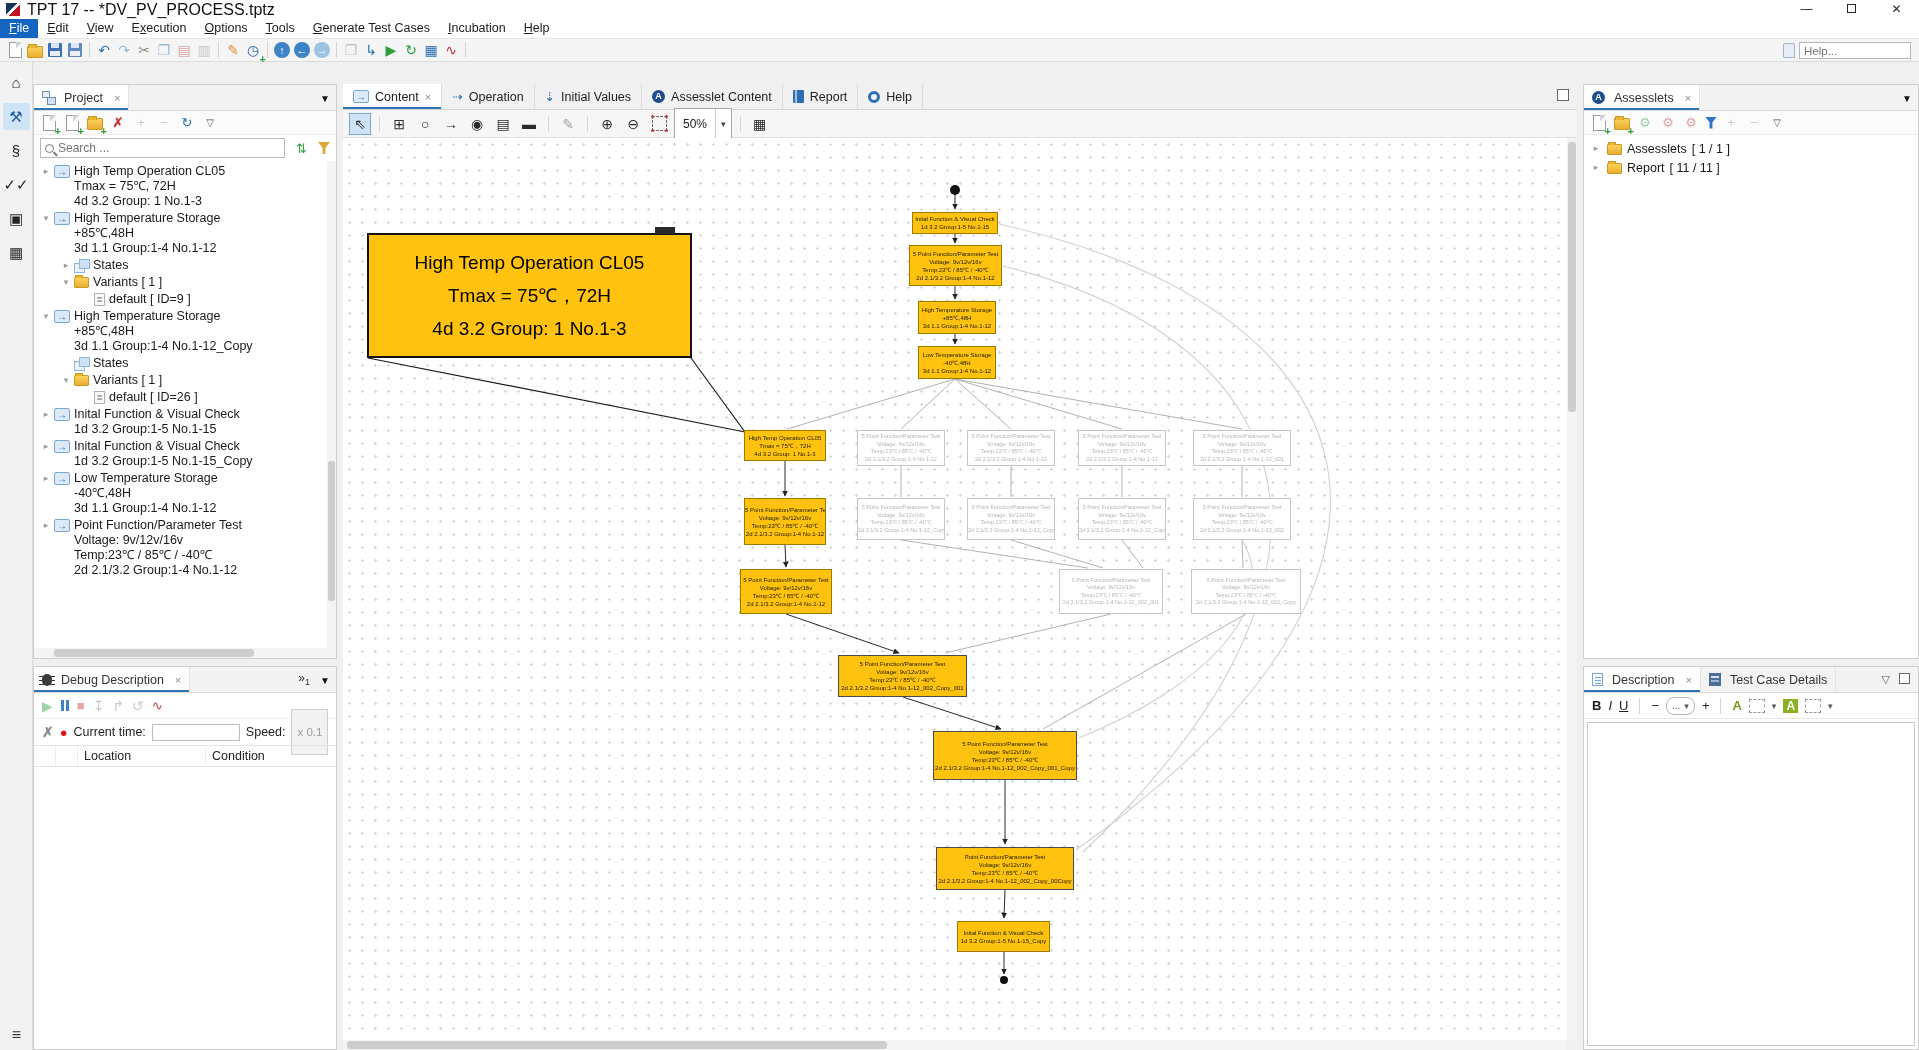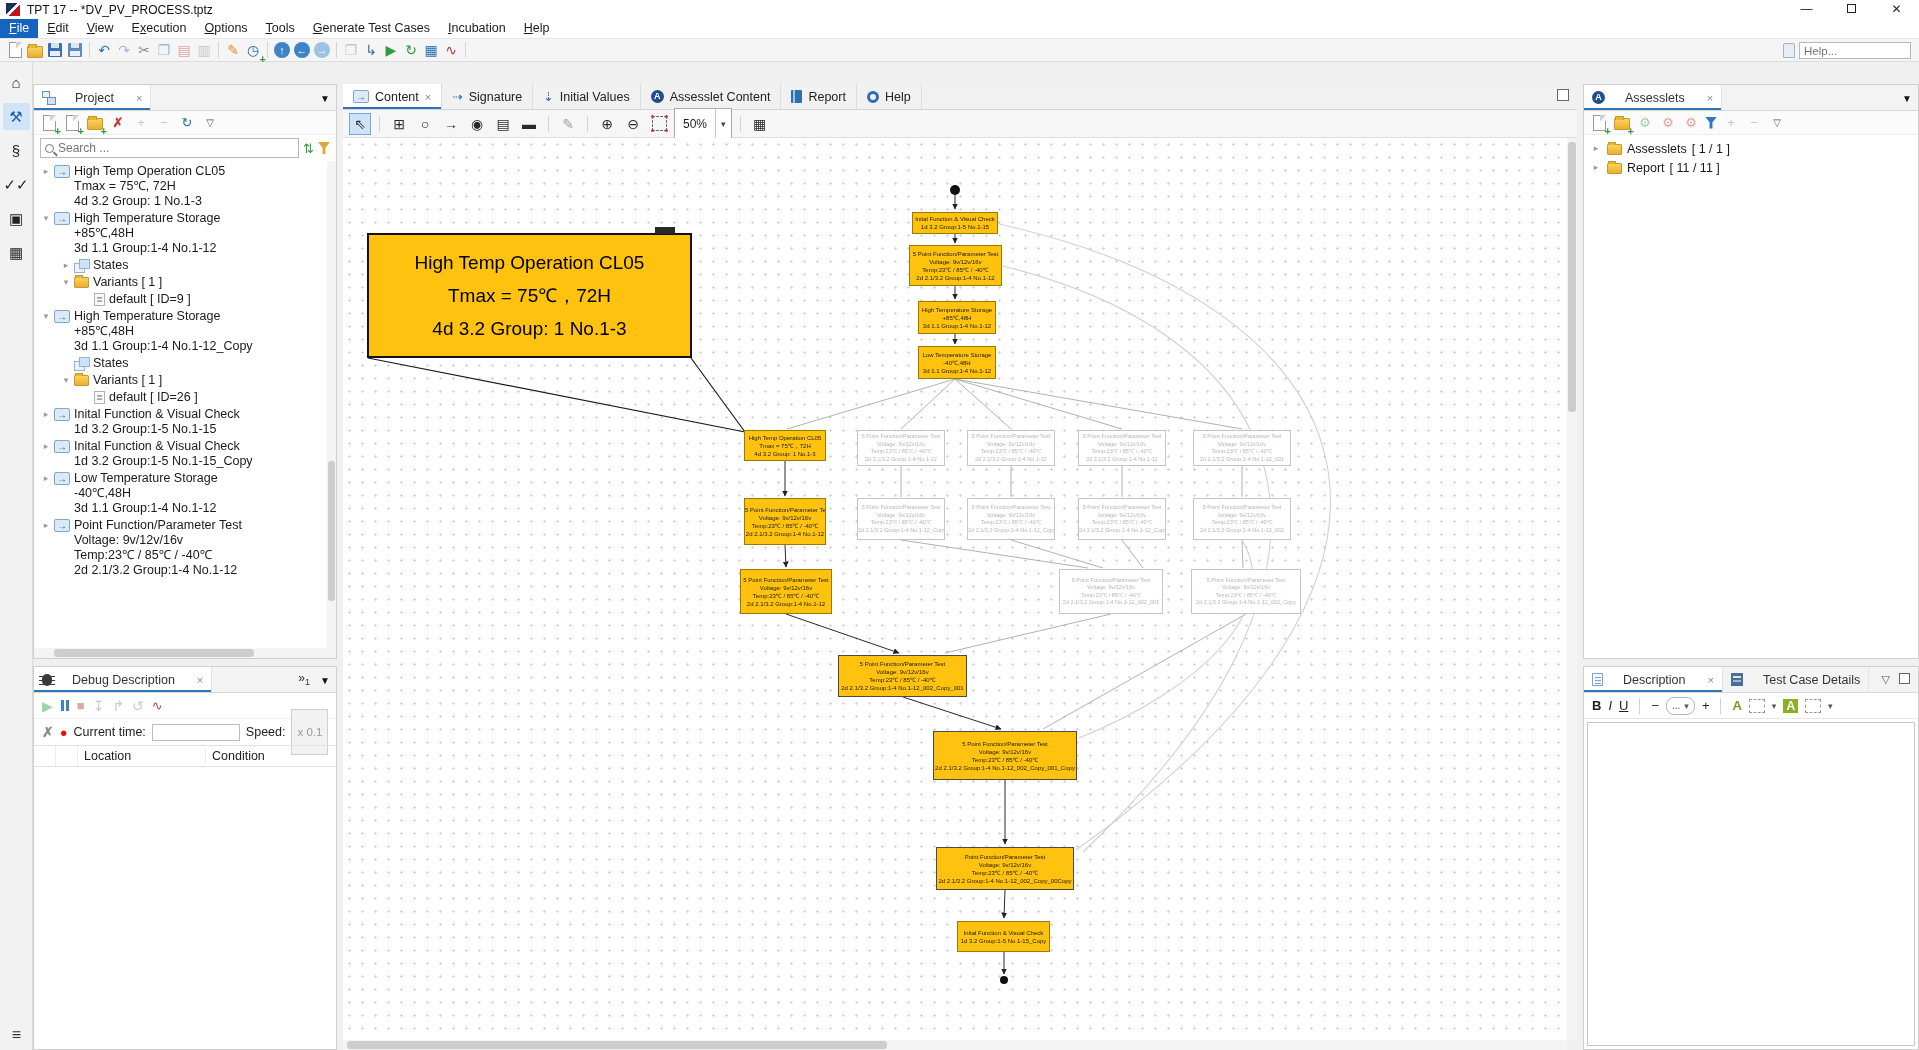--- a/index.html
+++ b/index.html
@@ -2,21 +2,21 @@
 <html><head>
 <meta charset="utf-8">
 <style>
   * { box-sizing: border-box; margin:0; padding:0; }
   html,body { width:1919px; height:1050px; overflow:hidden; }
   body { font-family:"Liberation Sans",sans-serif; font-size:12px; background:#f0f0f0; color:#222; position:relative; }
 
   
   .titlebar { height:19px; background:#ffffff; display:flex; align-items:center; padding-left:6px; position:relative; }
   .tpt-logo { width:14px; height:13px; background:linear-gradient(135deg,#16325c 44%,#ffffff 44%,#ffffff 56%,#c1121f 56%); margin-right:7px; }
-  .win-title { font-size:12px; color:#111; }
+  .win-title { font-size:16px; color:#111; }
   .win-controls { position:absolute; right:0; top:0; height:19px; display:flex; }
   .win-btn { width:45px; text-align:center; font-size:12px; line-height:18px; color:#222; }
   .win-max-glyph { display:inline-block; width:9px; height:9px; border:1px solid #222; margin-top:4px; }
 
   
   .menubar { height:19px; background:#ffffff; display:flex; align-items:stretch; }
   .menu-item { padding:2px 9px 17px 9px; font-size:12.5px; color:#1a1a1a; }
   .menu-item.active { background:#1565c0; color:#fff; }
   .menu-item u { text-decoration:underline; }
 
@@ -53,33 +53,33 @@
   .col-left { left:33px; width:304px; }
   .col-editor { left:343px; width:1234px; }
   .col-right { left:1583px; width:336px; }
 
   .panel { position:absolute; left:0; right:0; background:#fff; border:1px solid #cfcfcf; display:flex; flex-direction:column; }
   .p-top { top:22px; height:575px; }
   .p-bottom { top:604px; bottom:0; }
 
   
   .panel-tabs { height:26px; background:#f3f3f3; border-bottom:1px solid #d8d8d8; display:flex; align-items:stretch; position:relative; flex:none; }
-  .ptab { display:flex; align-items:center; gap:20px; padding:0 8px; font-size:12.5px; color:#333; border-right:1px solid #e3e3e3; }
+  .ptab { display:flex; align-items:center; gap:9px; padding:0 8px; font-size:12.5px; color:#333; border-right:1px solid #e3e3e3; }
   .ptab.active { background:#fff; box-shadow:inset 0 -2px 0 #2e75b6; }
   .ptab .closex { color:#8a8a8a; font-size:11px; margin-left:2px; }
   .ptab-caret { position:absolute; right:6px; top:8px; color:#111; font-size:10px; }
   .ptab-extra { position:absolute; right:26px; top:4px; color:#333; font-size:12px; }
   .ptab-extra sub { font-size:9px; }
 
   .panel-toolbar { height:24px; display:flex; align-items:center; gap:5px; padding-left:6px; border-bottom:1px solid #eee; background:#fbfbfb; flex:none; }
   .pt-ic { display:flex; align-items:center; justify-content:center; width:18px; height:18px; font-size:13px; }
   .caret-sm { color:#555; font-size:10px; }
 
   
-  .search-row { height:26px; display:flex; align-items:center; padding:3px 6px; gap:4px; flex:none; }
+  .search-row { height:26px; display:flex; align-items:center; padding:3px 6px; gap:11px; flex:none; }
   .search-box { flex:1; height:20px; border:1px solid #b9b9b9; display:flex; align-items:center; padding:0 4px; gap:4px; }
   .search-box input { border:none; outline:none; flex:1; font-size:12px; font-family:"Liberation Sans",sans-serif; color:#333; }
   .mag { width:9px; height:9px; border:1.5px solid #777; border-radius:50%; position:relative; flex:none; }
   .mag::after { content:""; position:absolute; width:5px; height:1.5px; background:#777; transform:rotate(45deg); left:7px; top:8px; }
   .funnel { width:12px; height:12px; clip-path:polygon(0 0,100% 0,62% 48%,62% 100%,38% 100%,38% 48%); }
   .funnel.amber { background:#dfa63a; } .funnel.blue { background:#2e75c8; }
 
   
   .tree { flex:1; overflow:hidden; position:relative; padding-top:2px; }
   .trow { display:flex; align-items:flex-start; padding:1px 0; }
@@ -457,21 +457,21 @@
 
   <div class="col col-editor">
     <div class="ed-tabs">
         <span class="edtab active">
           <span class="ic-testlet">→</span>
           <span>Content</span>
           <span class="closex">×</span>
         </span>
         <span class="edtab">
           <span class="c-blue">⇢</span>
-          <span>Signature</span>
+          <span>Operation</span>
         </span>
         <span class="edtab">
           <span class="c-blue">⇣</span>
           <span>Initial Values</span>
         </span>
         <span class="edtab">
           <span class="ic-a">A</span>
           <span>Assesslet Content</span>
         </span>
         <span class="edtab">

